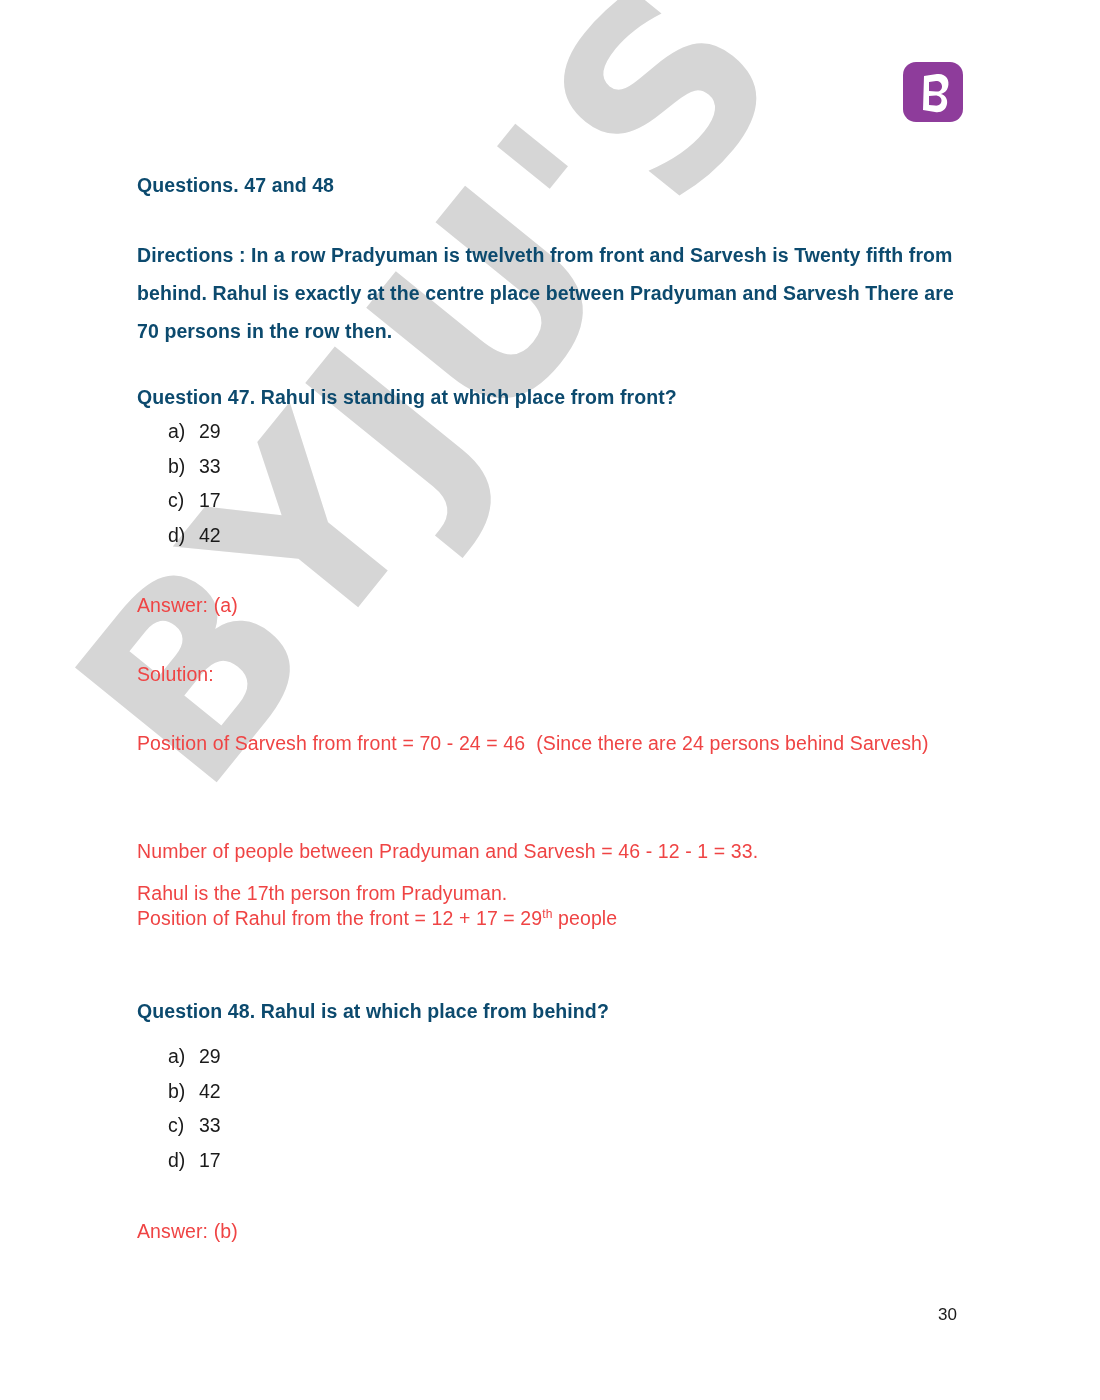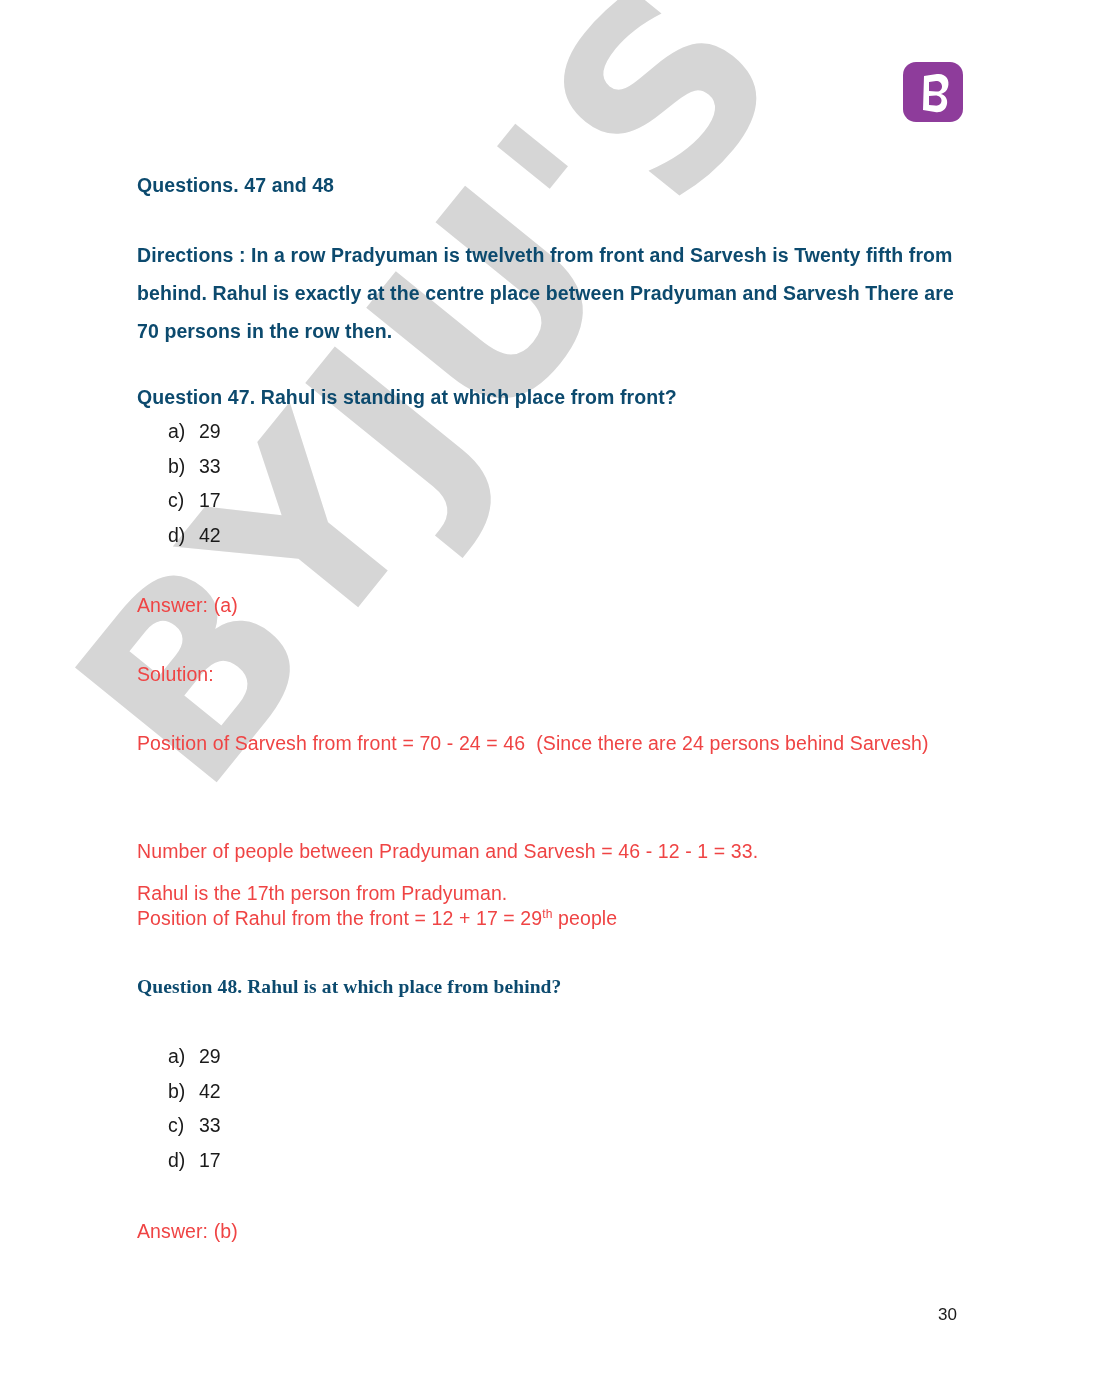--- a/index.html
+++ b/index.html
@@ -166,21 +166,21 @@
     <div class="blk para wide keep" style="top:724px;">Position of Sarvesh from front = 70 - 24 = 46  (Since there are 24 persons behind Sarvesh)</div>
 
     <div class="blk para wide" style="top:832px;">Number of people between Pradyuman and Sarvesh = 46 - 12 - 1 = 33.</div>
 
     <div class="blk para wide" style="top:862px;margin-top:12px;">Rahul is the 17th person from Pradyuman.</div>
 
     <div class="blk para wide" style="top:899px;">
       <span>Position of Rahul from the front = 12 + 17 = 29</span><sup>th</sup><span> people</span>
     </div>
 
-    <div class="blk bold-line" style="top:968px;font-family:Liberation Serif, serif;">Question 48. Rahul is at which place from behind?</div>
+    <div class="blk bold-line" style="top:992px;">Question 48. Rahul is at which place from behind?</div>
 
     <div class="opts" style="top:1039px;">
       <div class="opt">
         <span class="opt-marker">a)</span>
         <span class="opt-value">29</span>
       </div>
       <div class="opt">
         <span class="opt-marker">b)</span>
         <span class="opt-value">42</span>
       </div>

